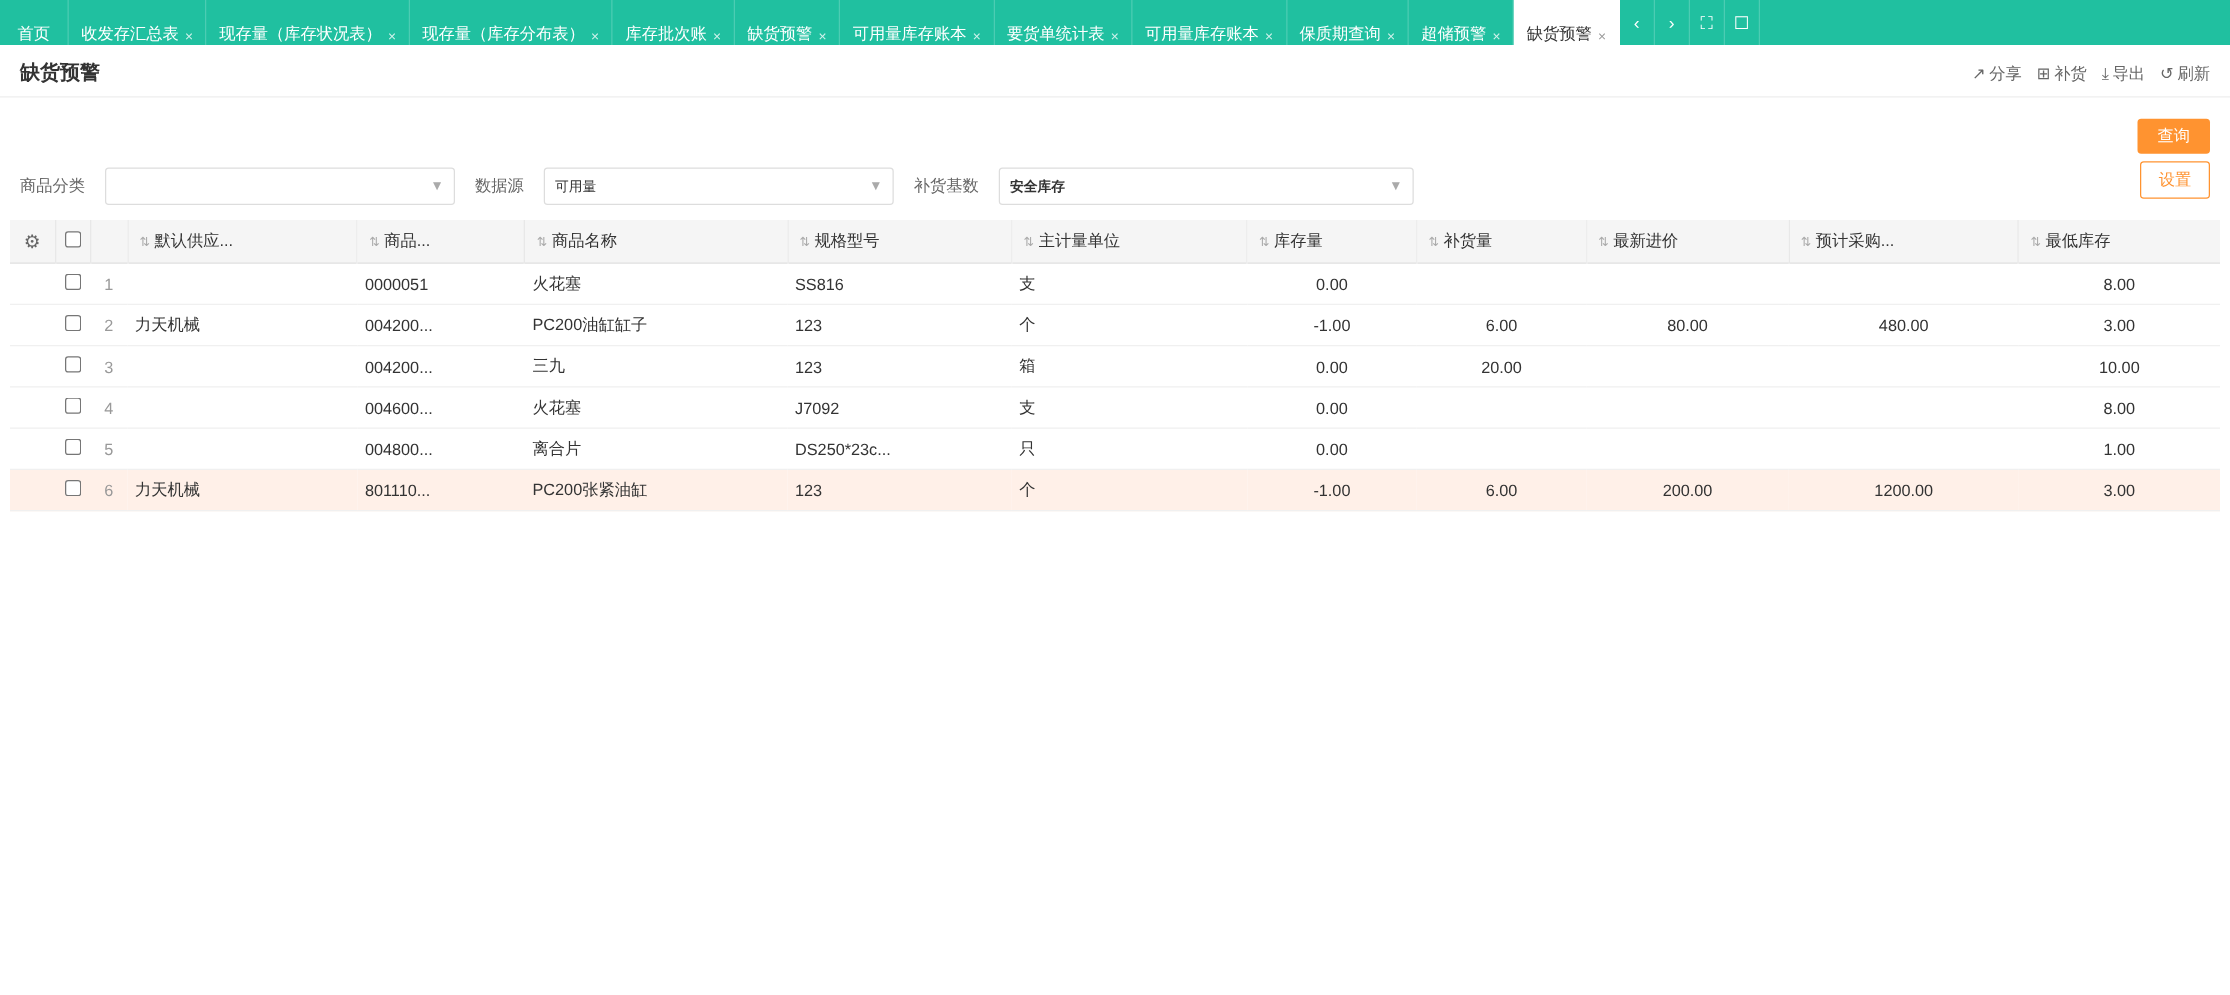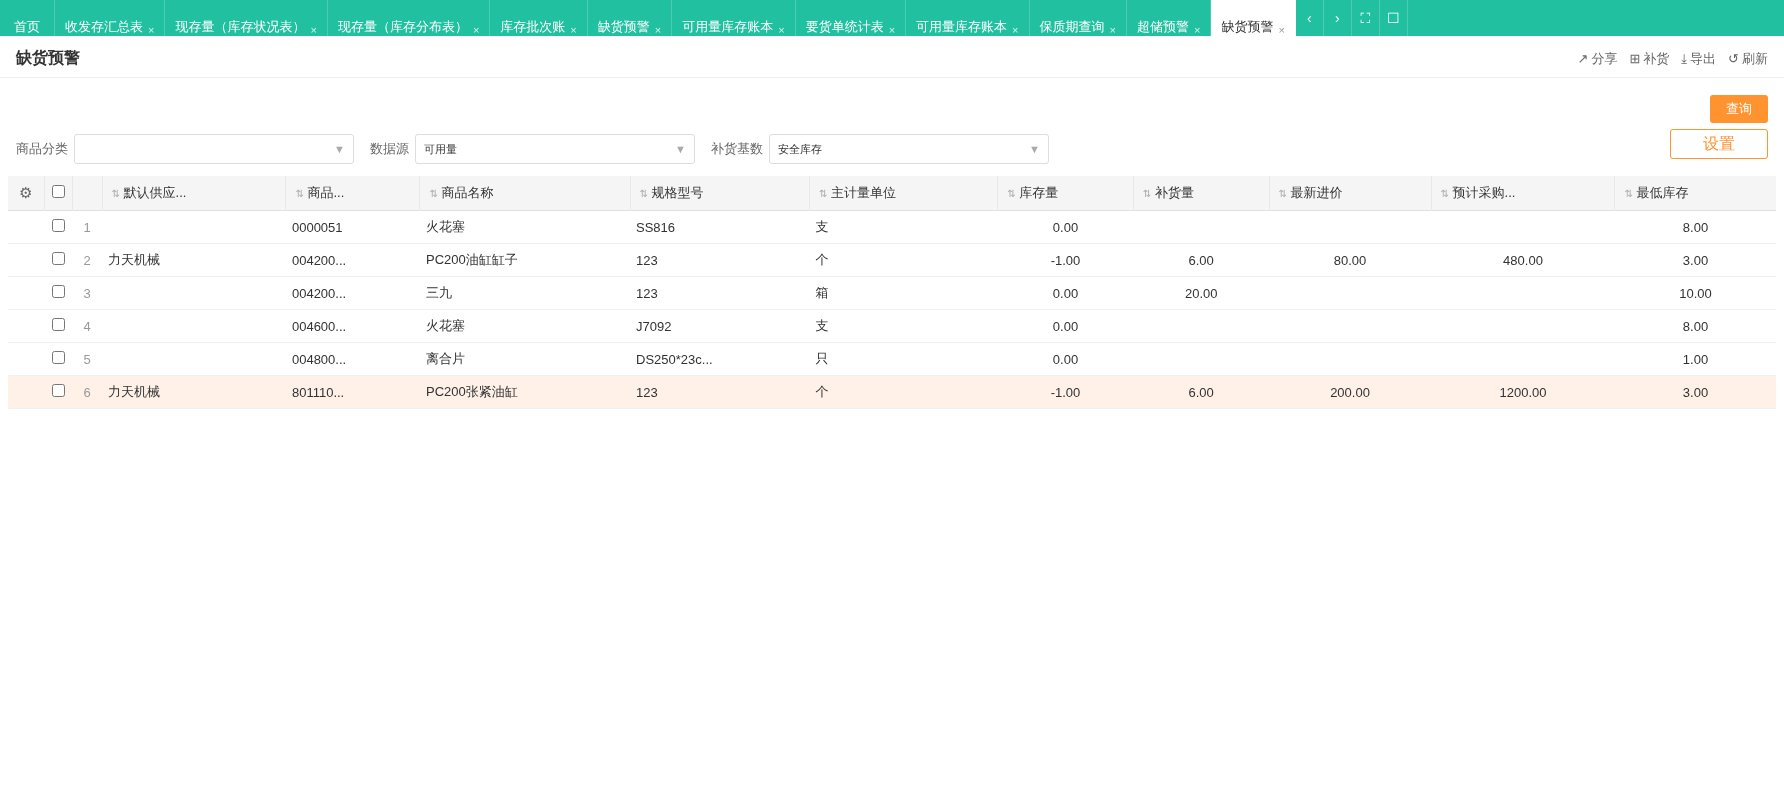--- a/index.html
+++ b/index.html
@@ -93,21 +93,21 @@
     .filter-bar {
       display: flex;
       align-items: center;
       padding: 12px 16px;
       gap: 16px;
       flex-wrap: wrap;
     }
     .filter-group {
       display: flex;
       align-items: center;
-      gap: 6px;
+      gap: 16px;
       margin-top: 44px;
     }
     .filter-label {
       color: #666;
       white-space: nowrap;
       font-size: 13px;
     }
     .filter-select {
       width: 280px;
       height: 30px;
@@ -136,24 +136,24 @@
       padding: 5px 16px;
       border-radius: 3px;
       cursor: pointer;
       font-size: 13px;
       height: 28px;
     }
     .btn-setting {
       background: #fff;
       color: #ff9330;
       border: 1px solid #ff9330;
-      padding: 4px 32px;
+      padding: 4px 14px;
       border-radius: 3px;
       cursor: pointer;
-      font-size: 16px;
+      font-size: 13px;
       height: 30px;
     }
     .filter-right {
       margin-left: auto;
       display: flex;
       flex-direction: column;
       gap: 6px;
       align-items: flex-end;
     }
 
@@ -310,21 +310,21 @@
     <div class="filter-group">
       <span class="filter-label">数据源</span>
       <div class="filter-select" style="width:280px;">
         <span class="filter-select-value">可用量</span>
         <span class="filter-select-arrow">▼</span>
       </div>
     </div>
 
     <div class="filter-group">
       <span class="filter-label">补货基数</span>
-      <div class="filter-select" style="width:280px;">
+      <div class="filter-select" style="width:332px;font-weight:bold;">
         <span class="filter-select-value">安全库存</span>
         <span class="filter-select-arrow">▼</span>
       </div>
     </div>
 
     <div class="filter-right">
       <button class="btn-query">查询</button>
       <button class="btn-setting">设置</button>
     </div>
   </div>

